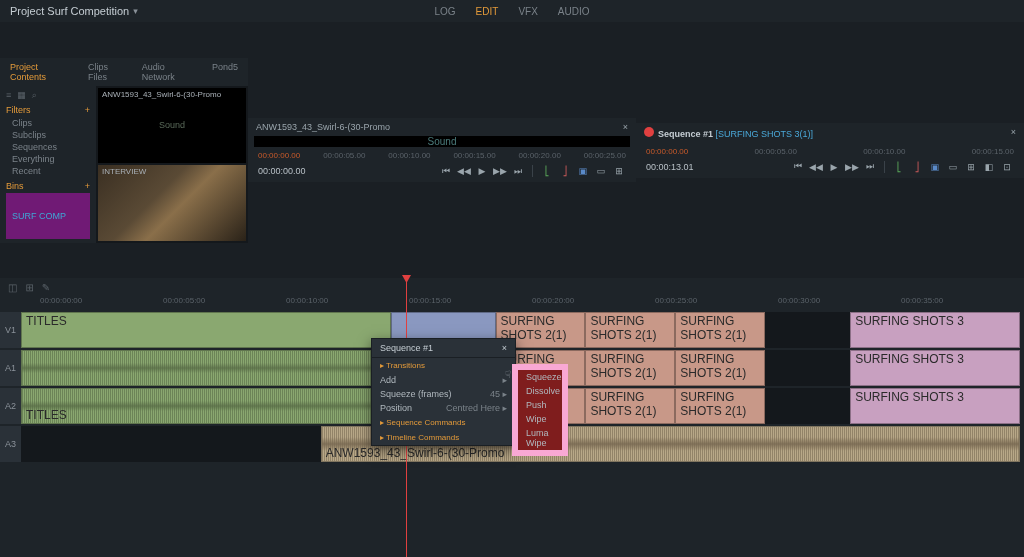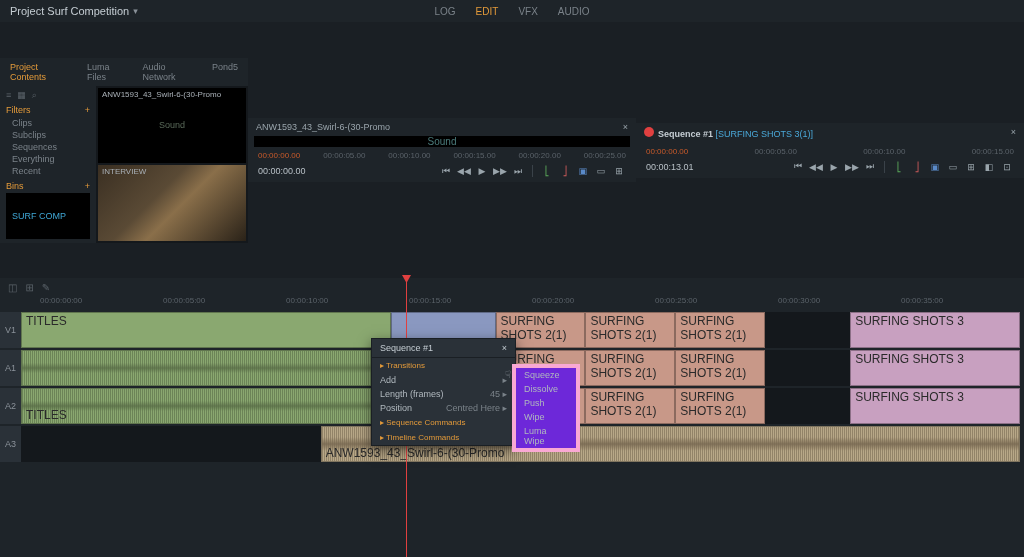--- a/index.html
+++ b/index.html
@@ -14,21 +14,21 @@
 .row-panels { display: flex; height: 256px; align-items: center; }
 .left-panel { width: 248px; background: #1e2429; display: flex; flex-direction: column; }
 .left-tabs { display: flex; gap: 14px; padding: 4px 10px; font-size: 9px; }
 .left-tabs span { color: #7a8289; cursor: pointer; }
 .left-tabs .active { color: #e39a3a; }
 .left-body { display: flex; flex: 1; }
 .browser { width: 96px; padding: 4px 6px; font-size: 9px; }
 .browser .icons { display: flex; gap: 6px; margin-bottom: 4px; color: #5a6269; }
 .browser .hd { color: #e39a3a; margin: 4px 0 2px; display: flex; justify-content: space-between; }
 .browser .item { color: #7a8289; padding: 1px 6px; cursor: pointer; }
-.browser .bin { color: #3fa7d6; background: #000000; padding: 18px 6px; margin-top: 2px; }
+.browser .bin { color: #3fa7d6; background: #701a75; padding: 18px 6px; margin-top: 2px; }
 .thumbs { flex: 1; background: #14181c; display: flex; flex-direction: column; gap: 2px; padding: 2px; overflow: hidden; }
 .thumb-card { background: #000; flex: 1; position: relative; }
 .thumb-card .lbl { position: absolute; top: 2px; left: 4px; font-size: 8px; color: #aab1b8; }
 .thumb-card.sound { display: flex; align-items: center; justify-content: center; color: #5a6a5a; font-size: 9px; }
 .thumb-card.interview { background: linear-gradient(135deg, #3a2f22 0%, #5a4a35 40%, #8a6f4a 55%, #2a2218 100%); }
 .thumb-card.surf { background: linear-gradient(180deg, #6a8a9a 0%, #b8c8d0 40%, #d8e020 55%, #d8e020 65%, #a8b8c0 100%); }
 .viewer { flex: 1; background: #1e2429; display: flex; flex-direction: column; padding: 2px 4px; min-width: 0; }
 .viewer-head { display: flex; justify-content: space-between; padding: 2px 4px; font-size: 9px; color: #9aa5ac; }
 .viewer-head .close { cursor: pointer; }
 .viewer-body { flex: 1; background: #000; display: flex; align-items: center; justify-content: center; color: #4a7a7a; font-size: 10px; margin: 2px; position: relative; }
@@ -60,21 +60,21 @@
 .clip .wave { position: absolute; inset: 0; opacity: 0.5; background: repeating-linear-gradient(90deg, rgba(40,50,30,0.6) 0, rgba(40,50,30,0.6) 1px, transparent 1px, transparent 2px), linear-gradient(180deg, transparent 35%, rgba(40,50,30,0.8) 50%, transparent 65%); }
 .clip.tan .wave { background: repeating-linear-gradient(90deg, rgba(60,45,30,0.6) 0, rgba(60,45,30,0.6) 1px, transparent 1px, transparent 2px), linear-gradient(180deg, transparent 30%, rgba(60,45,30,0.9) 50%, transparent 70%); }
 .playhead { position: absolute; top: 0; bottom: 0; width: 1px; background: #e04040; left: 406px; z-index: 10; }
 .playhead::before { content: ''; position: absolute; top: -3px; left: -4px; width: 9px; height: 8px; background: #e04040; clip-path: polygon(0 0, 100% 0, 50% 100%); }
 .ctx-menu { position: absolute; left: 371px; top: 338px; width: 145px; background: #2a3138; border: 1px solid #1a1f24; z-index: 20; font-size: 9px; box-shadow: 0 4px 12px rgba(0,0,0,0.5); }
 .ctx-menu .hd { display: flex; justify-content: space-between; padding: 4px 8px; color: #c5cdd3; border-bottom: 1px solid #1a1f24; }
 .ctx-menu .sec { color: #e39a3a; padding: 3px 8px; font-size: 8px; }
 .ctx-menu .row { display: flex; justify-content: space-between; padding: 2px 8px; color: #b0b8be; cursor: pointer; }
 .ctx-menu .row .arrow { color: #7a8289; }
 .ctx-menu .hand { position: absolute; right: 4px; top: 30px; font-size: 10px; }
-.sub-menu { position: absolute; left: 512px; top: 364px; width: 68px; background: #6d28d9; border: 4px solid #f9a8d4; z-index: 21; font-size: 9px; }
+.sub-menu { position: absolute; left: 512px; top: 364px; width: 56px; background: #7f1d1d; border: 6px solid #f9a8d4; z-index: 21; font-size: 9px; }
 .sub-menu .row { padding: 2px 8px; color: #b0b8be; cursor: pointer; }
 </style>
 </head>
 <body>
 
 <div class="app">
   <div class="topbar">
     <span class="title">Project Surf Competition</span>
     <span class="chev">▾</span>
     <div class="tabs-main">
@@ -82,21 +82,21 @@
       <span class="active">EDIT</span>
       <span>VFX</span>
       <span>AUDIO</span>
     </div>
   </div>
 
   <div class="row-panels">
     <div class="left-panel">
       <div class="left-tabs">
         <span class="active">Project Contents</span>
-        <span>Luma Files</span>
+        <span>Clips Files</span>
         <span>Audio Network</span>
         <span>Pond5</span>
       </div>
       <div class="left-body">
         <div class="browser">
           <div class="icons">
             <span>≡</span>
             <span>▦</span>
             <span>⌕</span>
           </div>
@@ -272,21 +272,21 @@
       <span>Sequence #1</span>
       <span>×</span>
     </div>
   <div class="sec">▸ Transitions</div>
   <div class="row">
       <span>Add</span>
       <span class="arrow">▸</span>
     </div>
   <span class="hand">☟</span>
   <div class="row">
-      <span>Length (frames)</span>
+      <span>Squeeze (frames)</span>
       <span class="arrow">45 ▸</span>
     </div>
   <div class="row">
       <span>Position</span>
       <span class="arrow">Centred Here ▸</span>
     </div>
   <div class="sec">▸ Sequence Commands</div>
   <div class="sec">▸ Timeline Commands</div>
 </div>
 

